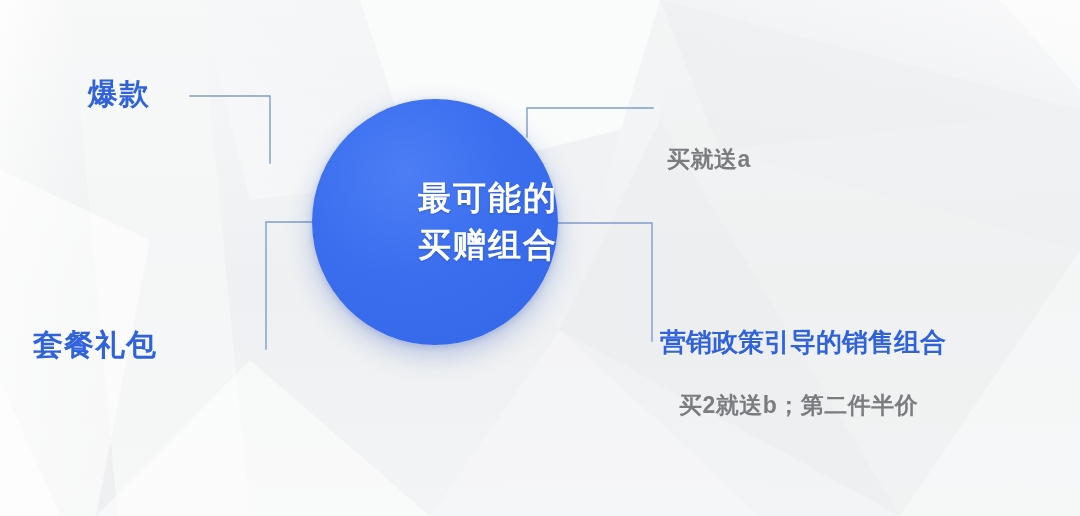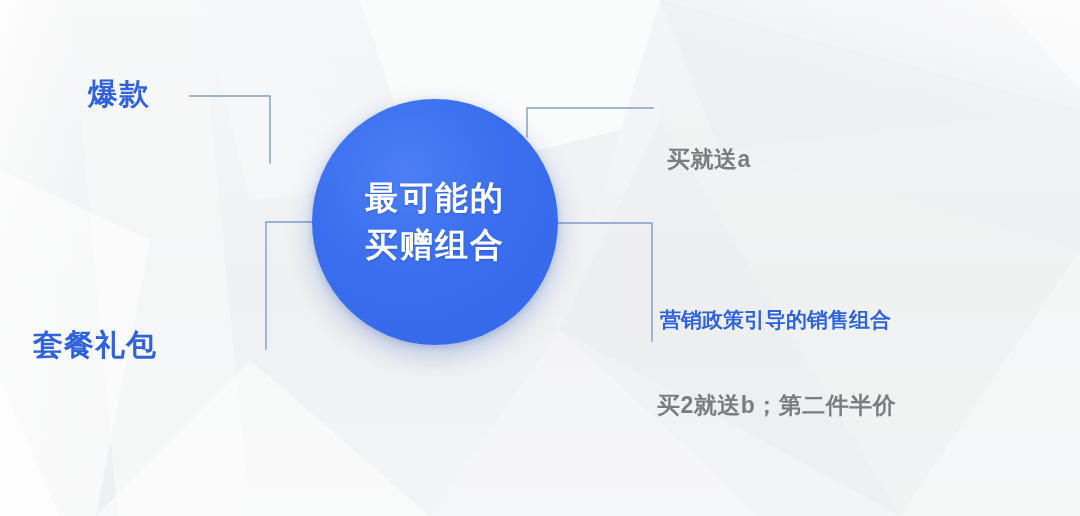--- a/index.html
+++ b/index.html
@@ -37,21 +37,21 @@
     left: 312px;
     top: 99px;
     width: 246px;
     height: 246px;
     border-radius: 50%;
     background: radial-gradient(circle at 38% 30%, #4d7ef5 0%, #3a6eee 45%, #3567e9 100%);
     box-shadow: 0 10px 26px rgba(50, 90, 190, 0.30),
                 0 2px 6px rgba(40, 70, 150, 0.18);
     display: flex;
     flex-direction: column;
-    align-items: center;
+    align-items: flex-end;
     justify-content: center;
     color: #ffffff;
   }
   .circle-line {
     font-size: 33px;
     font-weight: 700;
     letter-spacing: 2px;
     line-height: 1.42;
     text-shadow: 0 1px 2px rgba(20, 50, 130, 0.30);
     white-space: nowrap;
@@ -68,23 +68,23 @@
   .node-sub {
     position: absolute;
     color: #7a7c7f;
     font-weight: 700;
     white-space: nowrap;
   }
 
   #label-baokuan      { left: 88px;  top: 74px;  font-size: 30px; letter-spacing: 1px; }
   #label-taocan       { left: 33px;  top: 325px; font-size: 30px; letter-spacing: 1px; }
   #label-maizeng      { left: 660px; top: 78px;  font-size: 30px; letter-spacing: 1px; }
-  #label-yingxiao     { left: 660px; top: 306px; font-size: 21px; letter-spacing: 0px; }
+  #label-yingxiao     { left: 660px; top: 325px; font-size: 26px; letter-spacing: 0px; }
   #sub-maizeng        { left: 667px; top: 144px; font-size: 23px; letter-spacing: 0.5px; }
-  #sub-yingxiao       { left: 657px; top: 390px; font-size: 23px; letter-spacing: 0.5px; }
+  #sub-yingxiao       { left: 679px; top: 390px; font-size: 23px; letter-spacing: 0.5px; }
 </style>
 </head>
 <body>
 
 <div id="slide">
 
   <div class="bg-layer bg-base"></div>
 
   <div class="bg-layer">
     <svg class="facets" viewBox="0 0 1080 516" preserveAspectRatio="none">

